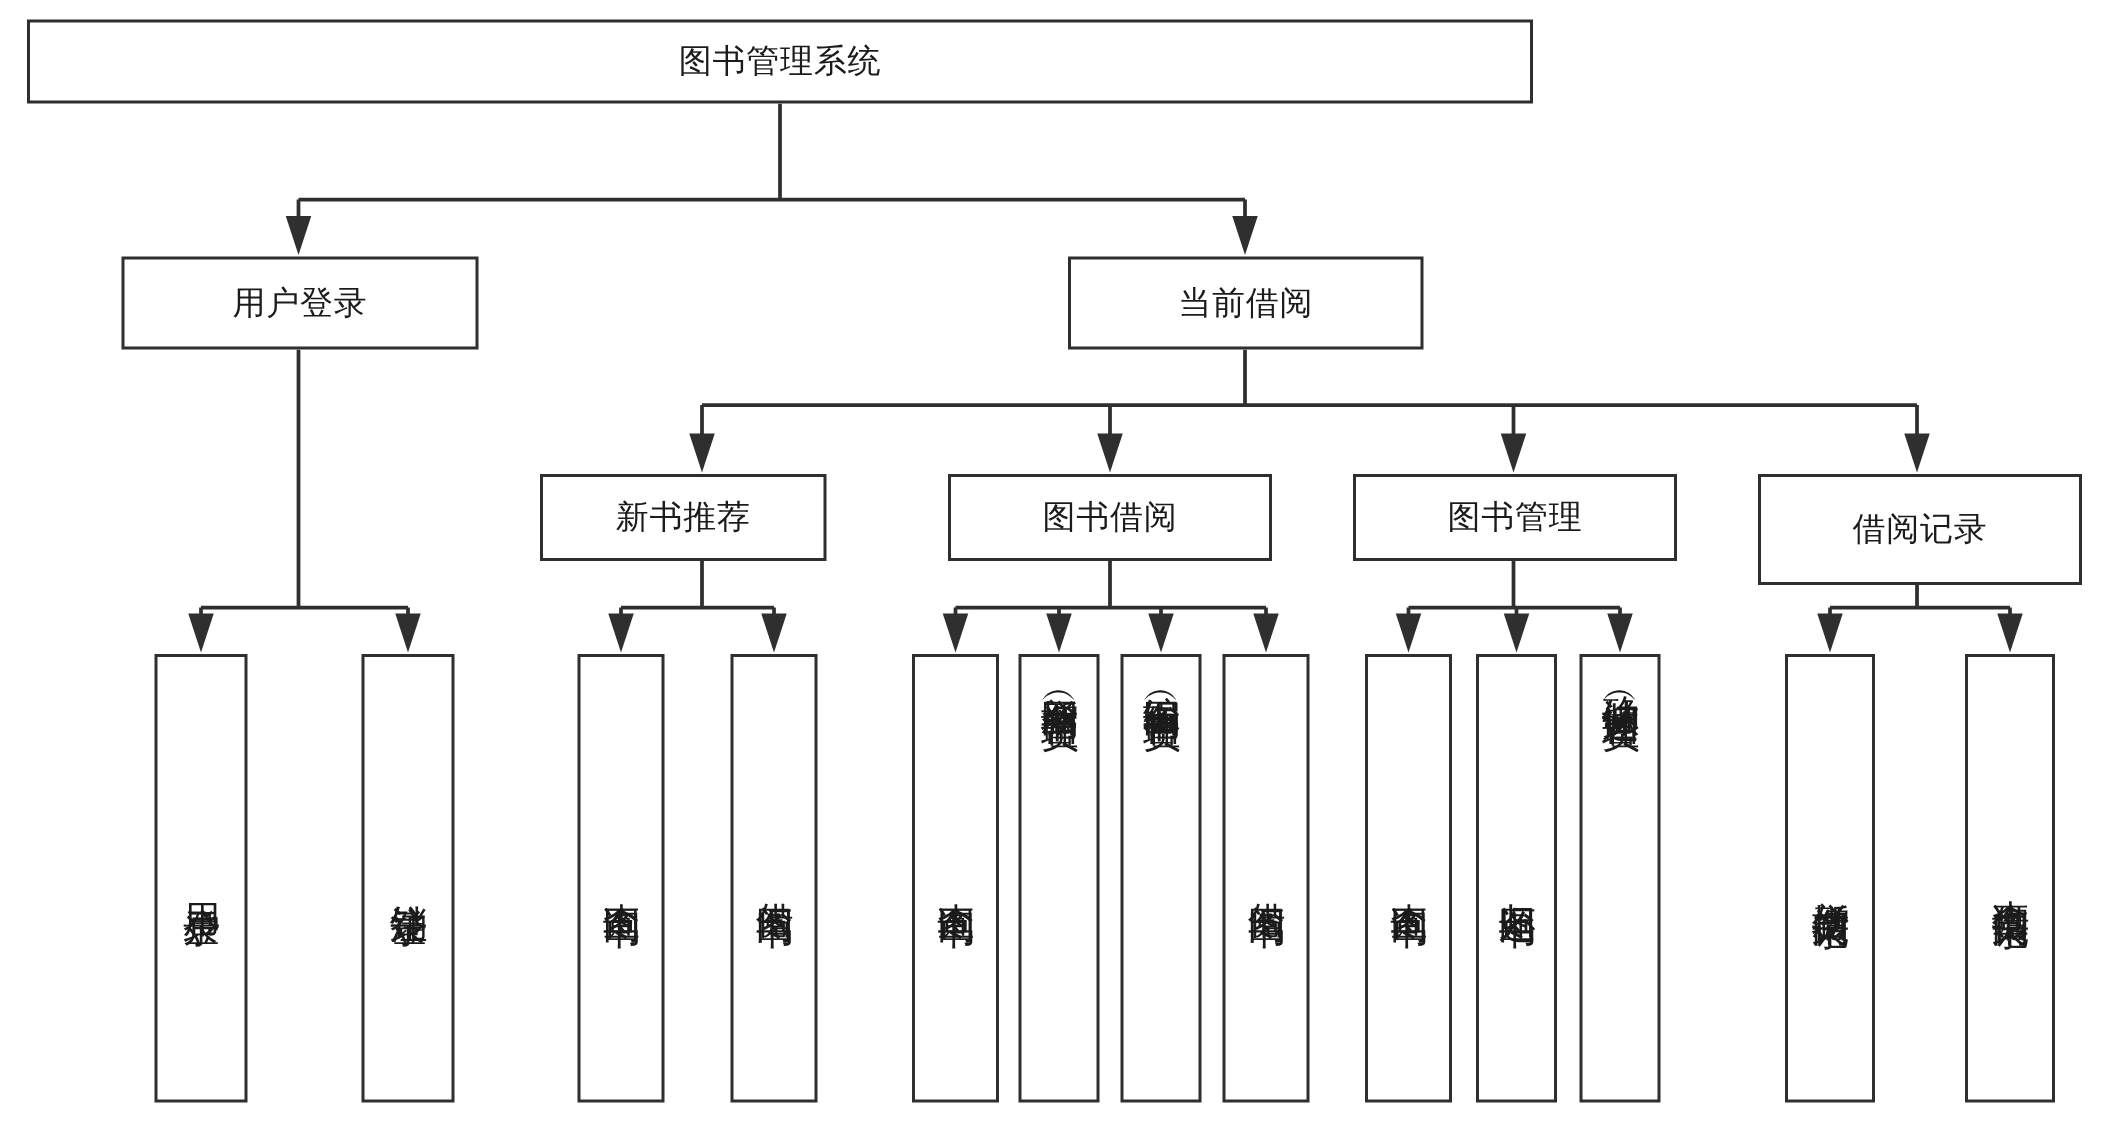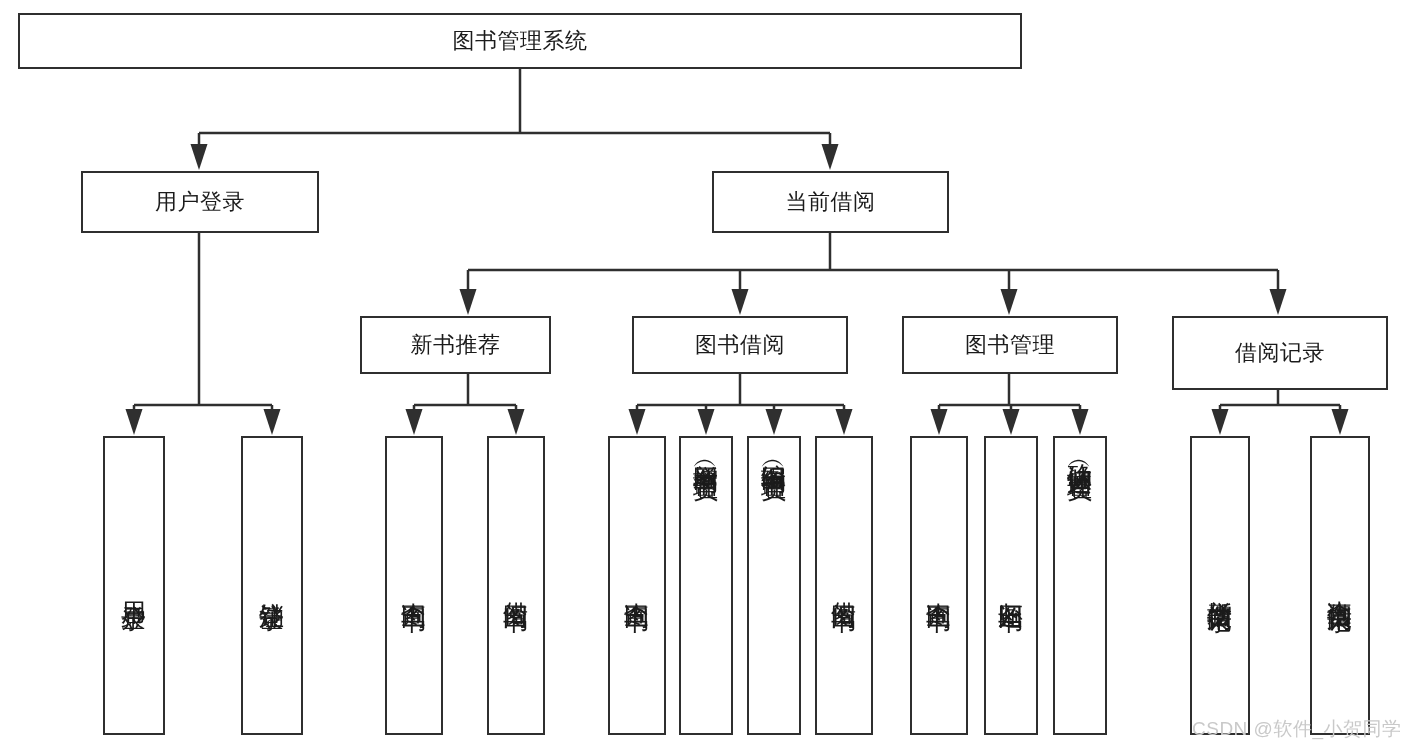--- a/index.html
+++ b/index.html
@@ -221,14 +221,13 @@
       <div class="node vertical" style="left: 1053px; top: 436px; width: 54px; height: 299px;">
         <span class="node-label">确认归还（管理员）</span>
       </div>
       <div class="node vertical centered" style="left: 1190px; top: 436px; width: 60px; height: 299px;">
         <span class="node-label">新增借阅记录</span>
       </div>
       <div class="node vertical centered" style="left: 1310px; top: 436px; width: 60px; height: 299px;">
         <span class="node-label">查询借阅记录</span>
       </div>
     </div>
-  <div class="watermark" id="watermark" style="left: 1192px; top: 716px; color: rgb(201, 201, 201);">CSDN @软件_小贺同学</div>
 </div>
 
 </body></html>

